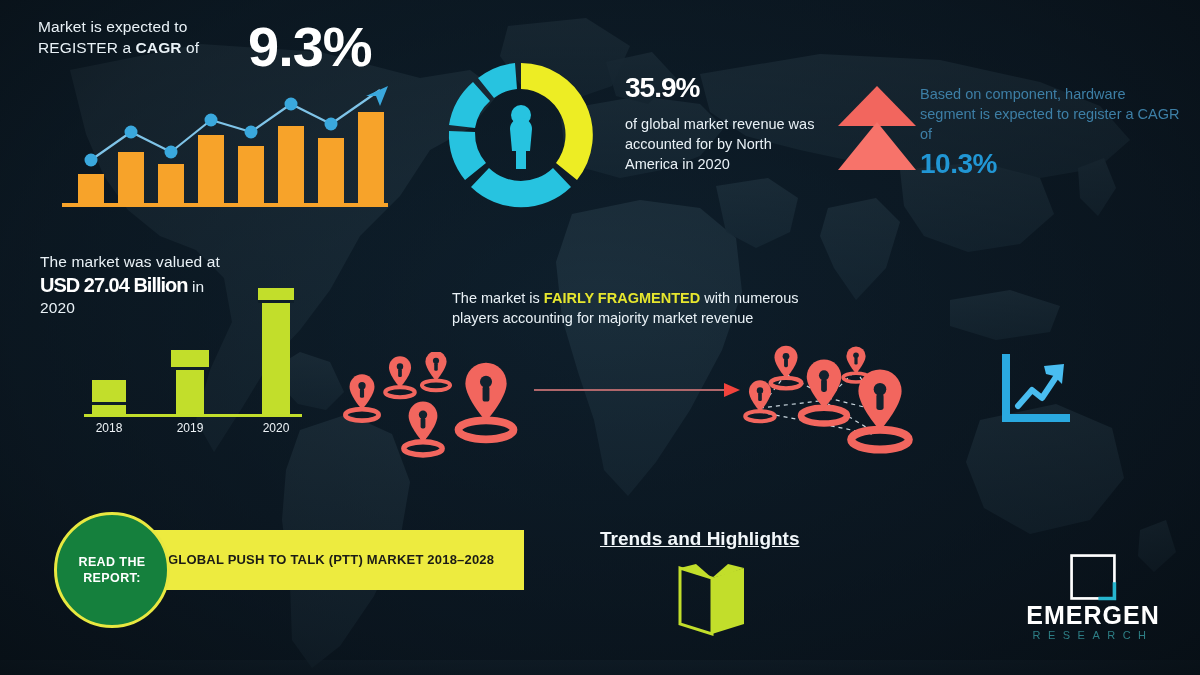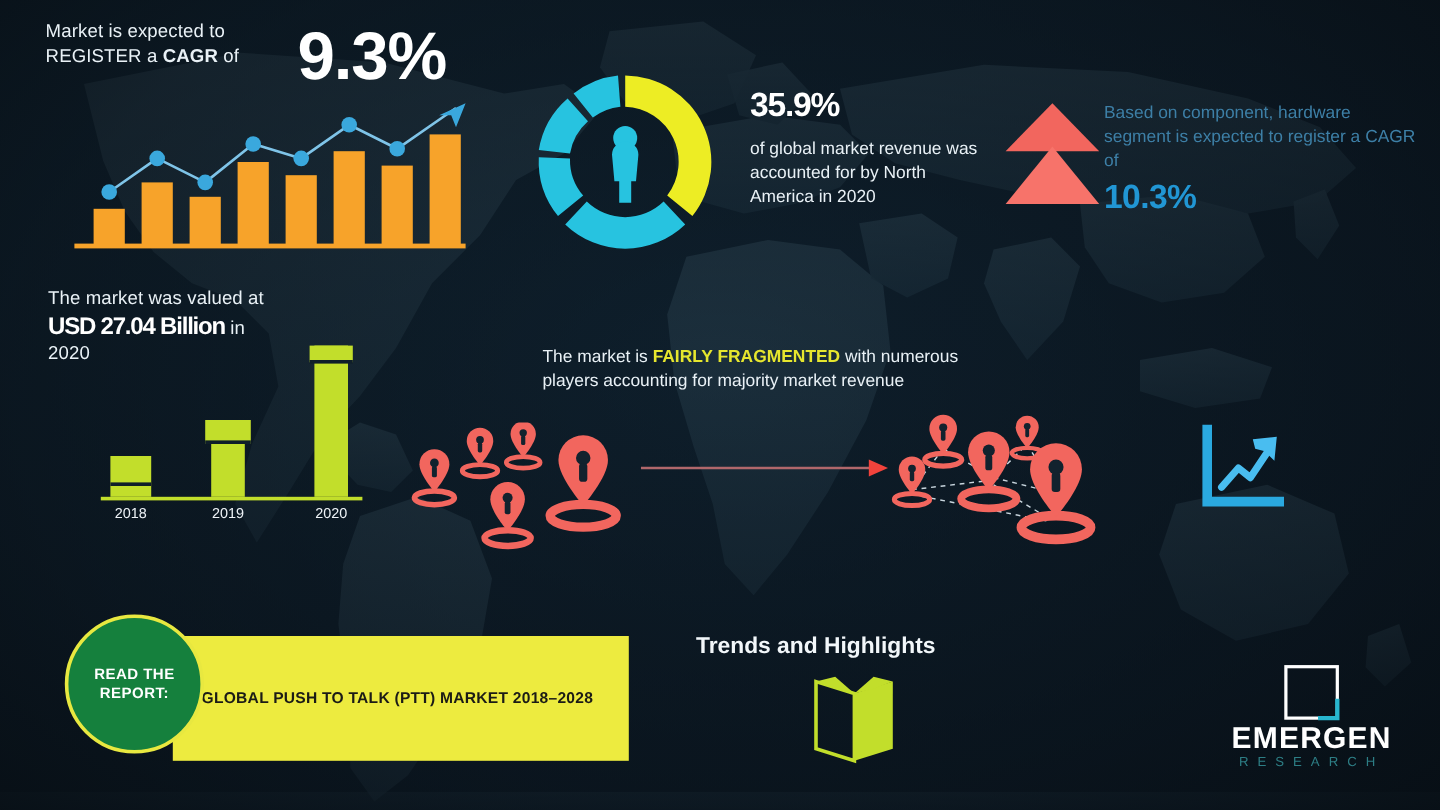--- a/index.html
+++ b/index.html
@@ -187,21 +187,21 @@
       <path d="M45,4 L84,44 L6,44 Z" fill="#f2665e"></path>
       <path d="M45,40 L84,88 L6,88 Z" fill="#f7736a"></path>
     </svg>
   </div>
 
   <div class="layer" style="left:920px; top:84px; width:265px;">
     <div class="blue-text">Based on component, hardware segment is expected to register a CAGR of</div>
     <div class="blue-stat" style="margin-top:4px;">10.3%</div>
   </div>
 
-  <div class="layer" style="left:40px; top:238px; width:230px;">
+  <div class="layer" style="left:40px; top:251px; width:230px;">
     <div class="headline">The market was valued at</div>
     <div style="margin-top:2px;">
       <span class="bigstat" style="font-size:20px;">USD 27.04 Billion</span><span class="headline"> in</span>
     </div>
     <div class="headline">2020</div>
   </div>
 
   <div class="layer" style="left:72px; top:278px; width:240px; height:162px;">
     <svg viewBox="0 0 240 162" width="240" height="162">
 
@@ -330,25 +330,25 @@
     <svg viewBox="0 0 76 76" width="76" height="76">
       <path d="M6,2 L14,2 L14,62 L74,62 L74,70 L6,70 Z" fill="#2aa9e0"></path>
       <polyline points="22,54 36,38 46,46 62,22" fill="none" stroke="#49bdf0" stroke-width="6" stroke-linejoin="round" stroke-linecap="round"></polyline>
       <path d="M48,14 L68,12 L66,32 L58,24 L50,22 Z" fill="#49bdf0"></path>
     </svg>
   </div>
 
   <div class="read-circle" style="left:54px; top:512px;">
     <span>READ THE REPORT:</span>
   </div>
-  <div class="yellow-banner" style="left:144px; top:530px; width:380px; height:104px; padding-left:24px; padding-right:16px;">
+  <div class="yellow-banner" style="left:144px; top:530px; width:380px; height:60px; padding-left:24px; padding-right:16px;">
     <span>GLOBAL PUSH TO TALK (PTT) MARKET 2018–2028</span>
   </div>
 
-  <div class="layer trends-title" style="left:580px; top:528px;">Trends and Highlights</div>
+  <div class="layer trends-title" style="left:600px; top:528px;text-decoration:underline;">Trends and Highlights</div>
   <div class="layer" style="left:672px; top:562px; width:80px; height:78px;">
     <svg viewBox="0 0 80 78" width="80" height="78">
       <path d="M40,16 L40,72 L8,62 L8,6 Z" fill="none" stroke="#c2de2b" stroke-width="3"></path>
       <path d="M40,16 L40,72 L72,62 L72,6 Z" fill="#c2de2b"></path>
       <path d="M8,6 L24,2 L40,16 L24,12 Z" fill="#c2de2b"></path>
       <path d="M72,6 L56,2 L40,16 L56,12 Z" fill="#c2de2b"></path>
     </svg>
   </div>
 
   <div class="layer" style="left:1018px; top:552px; width:150px; text-align:center;">

